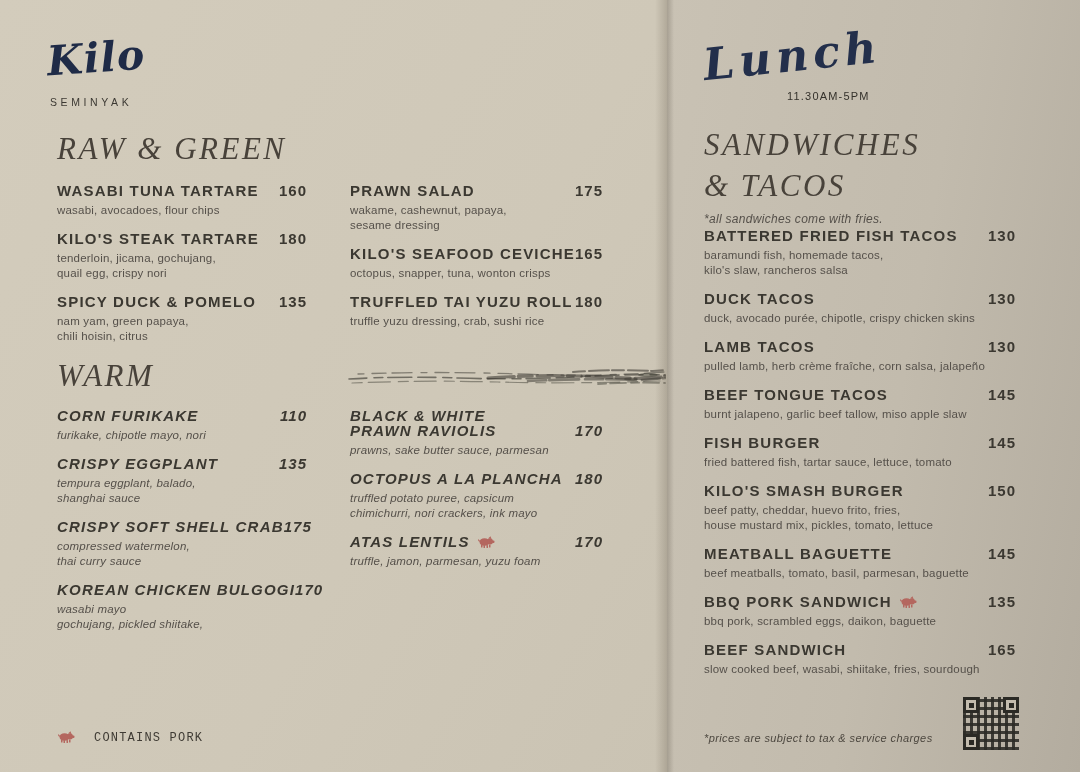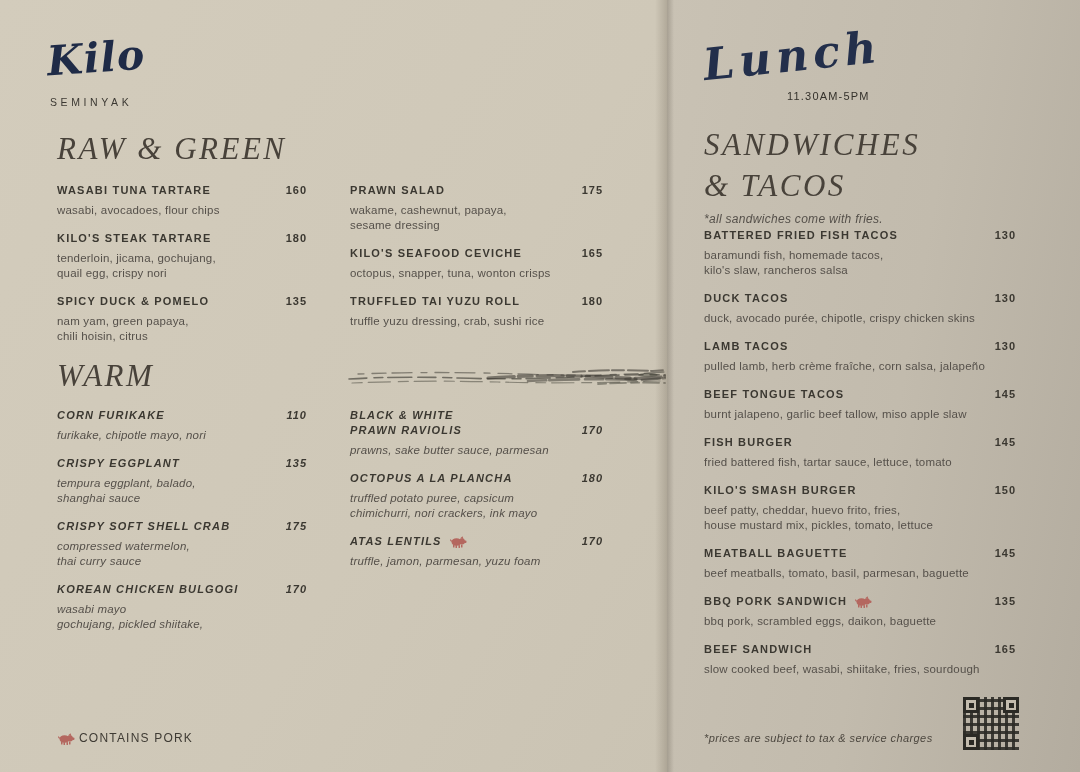--- a/index.html
+++ b/index.html
@@ -66,41 +66,41 @@
   
   .rg-grid   { position:absolute; left:57px; top:183px; width:546px;
                display:grid; grid-template-columns:250px 253px; column-gap:43px; }
   .warm-grid { position:absolute; left:57px; top:408px; width:546px;
                display:grid; grid-template-columns:250px 253px; column-gap:43px;font-style:italic; }
   .st-items  { position:absolute; left:37px; top:228px; width:312px; }
 
   .item { margin-bottom:13px; }
   .item-head {
     display:flex; justify-content:space-between; align-items:flex-end;
-    font-weight:700; font-size:11px; line-height:15px;
+    font-weight:700; font-size:15px; line-height:15px;
     letter-spacing:1.2px; color:#3b3831; white-space:nowrap;
   }
   .nm { display:flex; align-items:center; gap:7px; }
   .pr { letter-spacing:1px; }
   .item-desc {
     margin-top:5px; font-size:11.5px; line-height:15px;
     color:#55504a; letter-spacing:.2px; white-space:nowrap; font-weight:400;
   }
 
   
   .pig { width:18px; height:12px; color:#b4675f; flex:0 0 auto; }
 
   
   .brush { position:absolute; left:348px; top:366px; width:318px; height:24px; }
 
   
   .contains-pork {
     position:absolute; left:57px; top:731px;
-    display:flex; align-items:flex-end; gap:4px;
-    font-size:12px; letter-spacing:1.2px; color:#3f3b34;
+    display:flex; align-items:flex-start; gap:19px;
+    font-size:12px; letter-spacing:1.2px; color:#3f3b34;font-family:Liberation Mono, monospace;
   }
   .prices-note {
     position:absolute; left:37px; top:732px;
     font-style:italic; font-size:11px; letter-spacing:.4px; color:#4c473f;
   }
 
   
   .qr {
     position:absolute; left:296px; top:697px; width:56px; height:53px;
     background-image:

